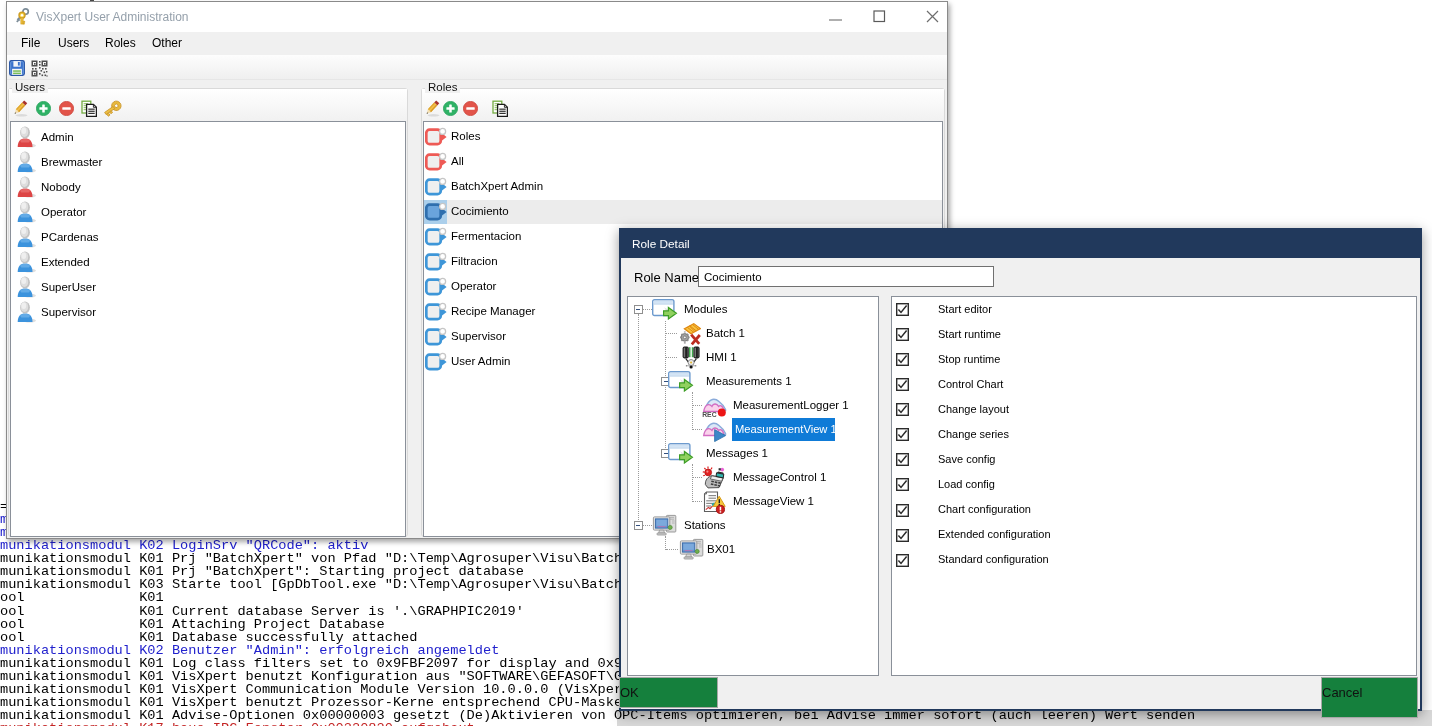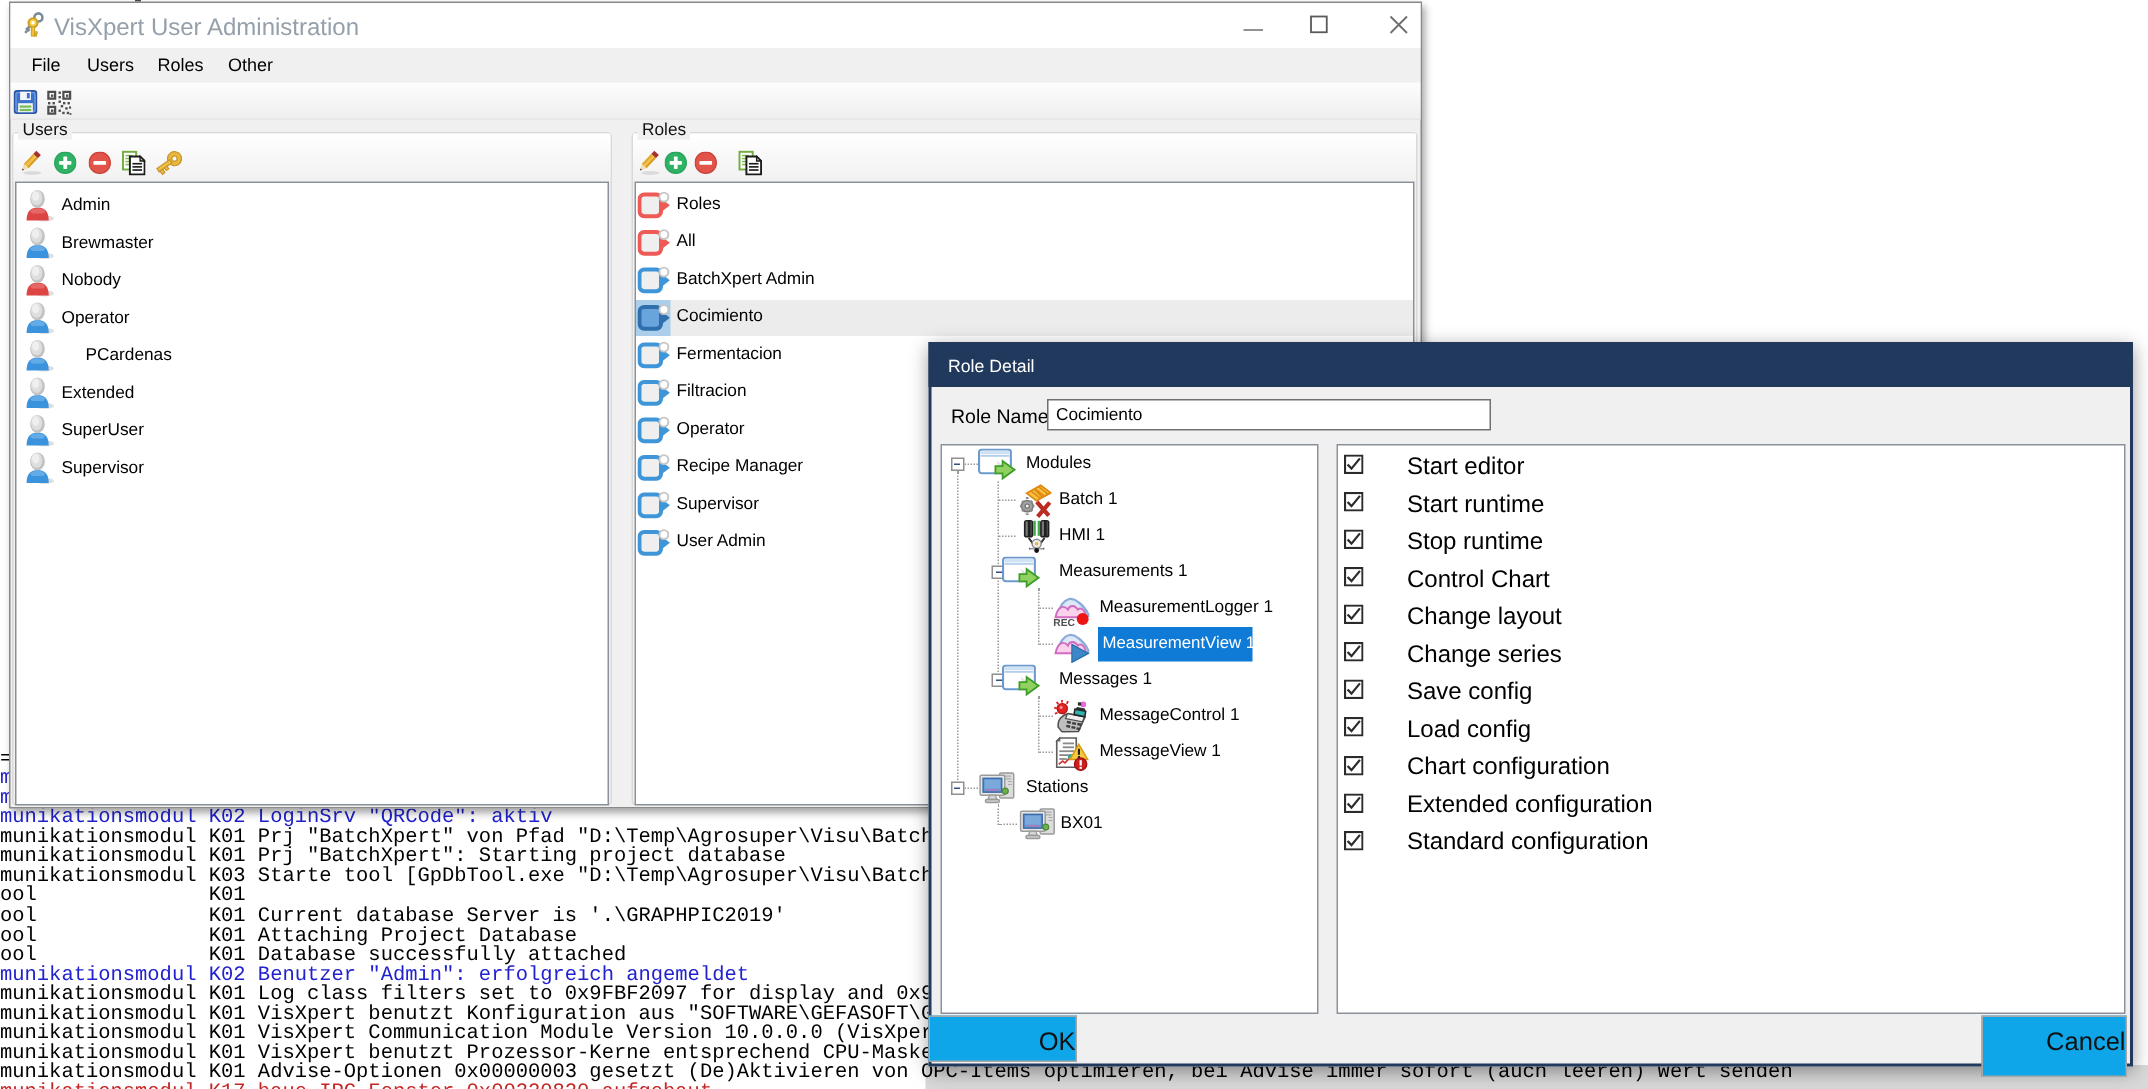--- a/index.html
+++ b/index.html
@@ -13,37 +13,37 @@
 #console .r{color:#c42525}
 #graybar{position:absolute;left:617px;top:710px;width:815px;height:16px;background:#d9d9d9;z-index:1}
 
 #win{position:absolute;left:6px;top:1px;width:942px;height:538px;background:#f0f0f0;
  border:1px solid #8a8a8a;box-shadow:2px 3px 5px rgba(0,0,0,0.35);z-index:10}
 #titlebar{position:absolute;left:7px;top:2px;width:940px;height:30px;background:#fff;z-index:11}
 #menubar{position:absolute;left:7px;top:32px;width:940px;height:23px;background:#f0f0f0;z-index:11}
 .menuitem{position:absolute;top:36px;font-size:12px;color:#000000;z-index:12}
 #toolbar{position:absolute;left:7px;top:55px;width:940px;height:25px;z-index:11;
  background:linear-gradient(#fdfdfd,#efefef);border-bottom:1px solid #e6e6e6}
-.title-text{position:absolute;left:36px;top:10px;font-size:16px;color:#95a0ab;z-index:12}
+.title-text{position:absolute;left:36px;top:10px;font-size:12px;color:#95a0ab;z-index:12}
 
 .winbtn{position:absolute;z-index:12}
 
 .group{position:absolute;border:1px solid #d9d9d9;border-radius:3px;z-index:11}
 .glabel{position:absolute;font-size:11.5px;color:#111;background:#f0f0f0;padding:0 3px;z-index:12}
 .list{position:absolute;background:#fff;border:1px solid #8a9099;z-index:11}
 .lrow{position:absolute;font-size:11.5px;color:#000;z-index:12}
 
 #dlg{position:absolute;left:619px;top:228px;width:803px;height:483px;background:#f0f0f0;
  border:2px solid #21395c;box-shadow:0 3px 12px rgba(0,0,0,0.40);z-index:20}
 #dlgtitle{position:absolute;left:619px;top:228px;width:803px;height:30px;background:#21395c;z-index:21}
 .dc{z-index:21}
 .panel{position:absolute;background:#fff;border:1px solid #8a9099;z-index:21}
-.btn{position:absolute;background:#0ea5e9;border:1px solid #a7a7a7;z-index:22;
- font-size:17px;color:#111;text-align:right}
-.cklabel{position:absolute;font-size:16px;color:#000;z-index:22}
+.btn{position:absolute;background:#15803d;border:1px solid #a7a7a7;z-index:22;
+ font-size:13px;color:#111;text-align:left}
+.cklabel{position:absolute;font-size:11px;color:#000;z-index:22}
 .tlabel{position:absolute;font-size:11.5px;color:#000;z-index:23;white-space:nowrap}
 .dot-h{position:absolute;border-top:1px dotted #9a9a9a;z-index:21}
 .dot-v{position:absolute;border-left:1px dotted #9a9a9a;z-index:21}
 .expander{position:absolute;width:9px;height:9px;background:#fff;border:1px solid #8f8f8f;z-index:22}
 .expander:after{content:"";position:absolute;left:1.5px;top:3px;width:4px;height:1.4px;background:#33507e}
 svg{display:block}
 .icon{position:absolute;z-index:22}
 .wicon{position:absolute;z-index:12}
 .pr{--torso:#dd4545;--torsohi:#ef8a8a}
 .pb{--torso:#3c93dd;--torsohi:#8ac4f2}
@@ -326,21 +326,21 @@
     <use href="#person"></use>
   </svg>
 <div class="lrow" style="left:41px;top:180.5px">Nobody</div>
 <svg class="wicon pb" style="left:16px;top:201px" width="21" height="22">
     <use href="#person"></use>
   </svg>
 <div class="lrow" style="left:41px;top:205.5px">Operator</div>
 <svg class="wicon pb" style="left:16px;top:226px" width="21" height="22">
     <use href="#person"></use>
   </svg>
-<div class="lrow" style="left:57px;top:230.5px">PCardenas</div>
+<div class="lrow" style="left:41px;top:230.5px">PCardenas</div>
 <svg class="wicon pb" style="left:16px;top:251px" width="21" height="22">
     <use href="#person"></use>
   </svg>
 <div class="lrow" style="left:41px;top:255.5px">Extended</div>
 <svg class="wicon pb" style="left:16px;top:276px" width="21" height="22">
     <use href="#person"></use>
   </svg>
 <div class="lrow" style="left:41px;top:280.5px">SuperUser</div>
 <svg class="wicon pb" style="left:16px;top:301px" width="21" height="22">
     <use href="#person"></use>

